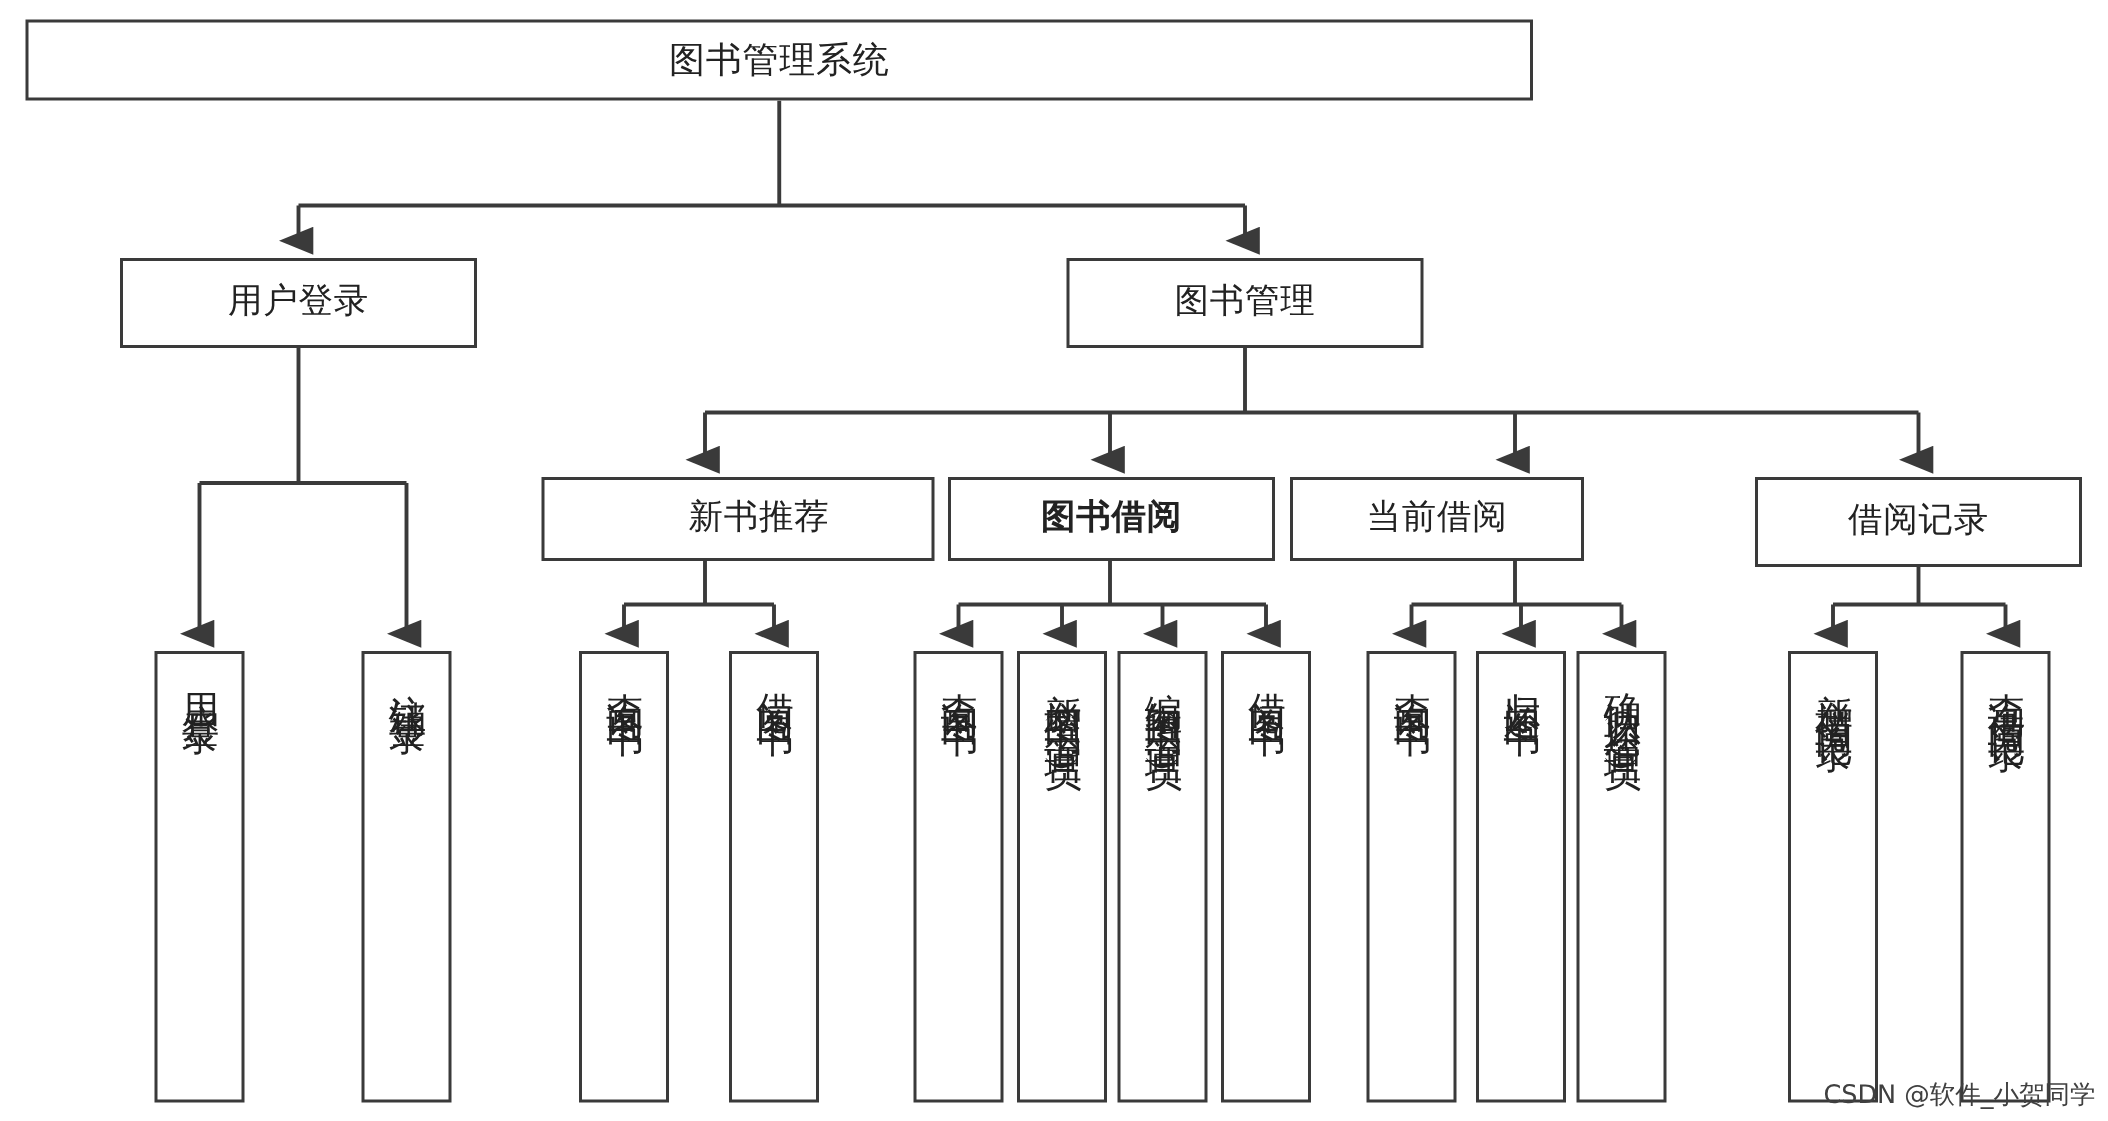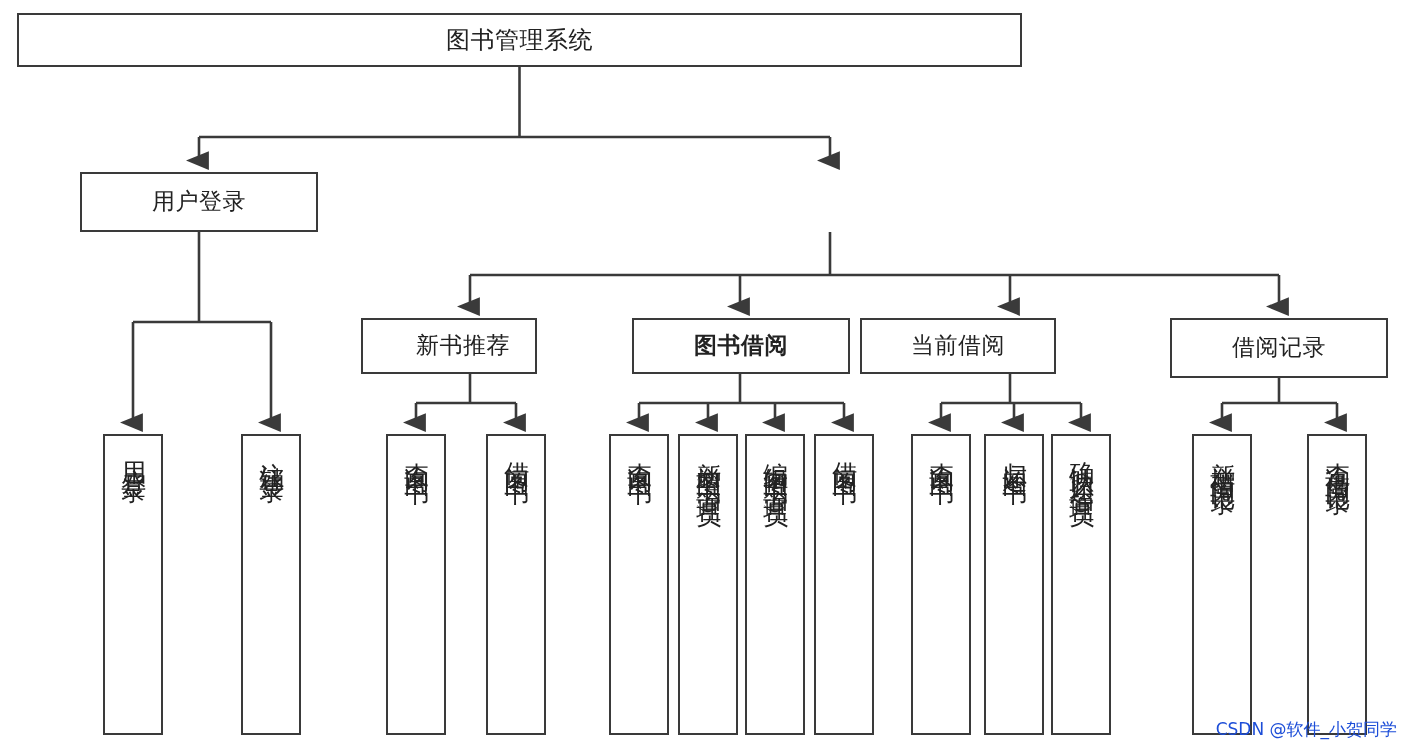--- a/index.html
+++ b/index.html
@@ -64,21 +64,21 @@
     line-height: 1.05;
     letter-spacing: 6px;
     white-space: nowrap;
     text-align: left;
   }
   .watermark {
     position: absolute;
     right: 8px;
     bottom: 6px;
     font-size: 17px;
-    color: #1d4ed8;
+    color: #404040;
     white-space: nowrap;
     z-index: 5;
     font-family: "DejaVu Sans", "Liberation Sans", sans-serif;
   }
 </style>
 </head>
 <body>
 
 <div id="canvas">
 
@@ -132,22 +132,25 @@
     </g>
   </svg>
 
   <div class="node h root" style="left:17px; top:13px; width:1005px; height:54px;">
     <span class="node-label">图书管理系统</span>
   </div>
 
   <div class="node h" style="left:80px; top:172px; width:238px; height:60px;">
     <span class="node-label">用户登录</span>
   </div>
-
-  <div class="node h" style="left:361px; top:318px; width:176px; height:56px;padding-left:28px;">
+  <div class="node h" style="left:711px; top:172px; width:238px; height:60px;">
+    <span class="node-label">图书管理</span>
+  </div>
+
+  <div class="node h" style="left:361px; top:318px; width:262px; height:56px;padding-left:28px;">
     <span class="node-label">新书推荐</span>
   </div>
   <div class="node h" style="left:632px; top:318px; width:218px; height:56px;font-weight:bold;">
     <span class="node-label">图书借阅</span>
   </div>
   <div class="node h" style="left:860px; top:318px; width:196px; height:56px;">
     <span class="node-label">当前借阅</span>
   </div>
   <div class="node h" style="left:1170px; top:318px; width:218px; height:60px;">
     <span class="node-label">借阅记录</span>

